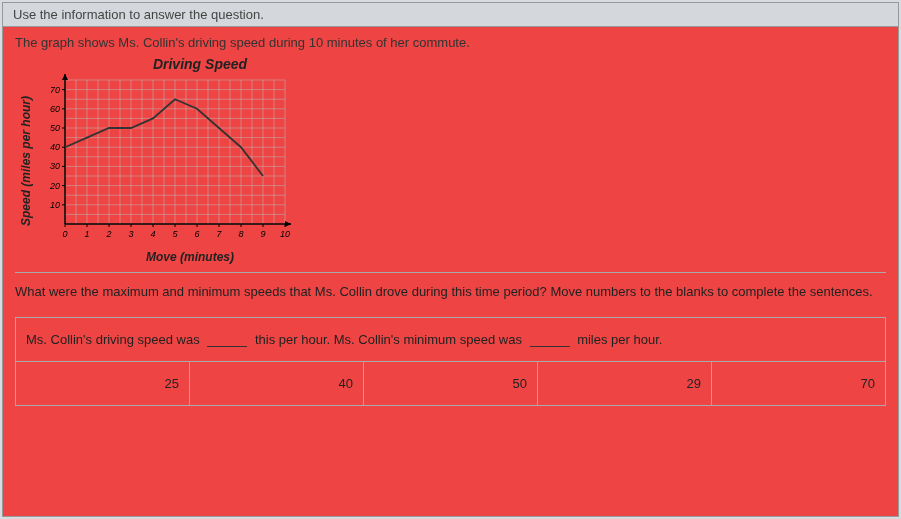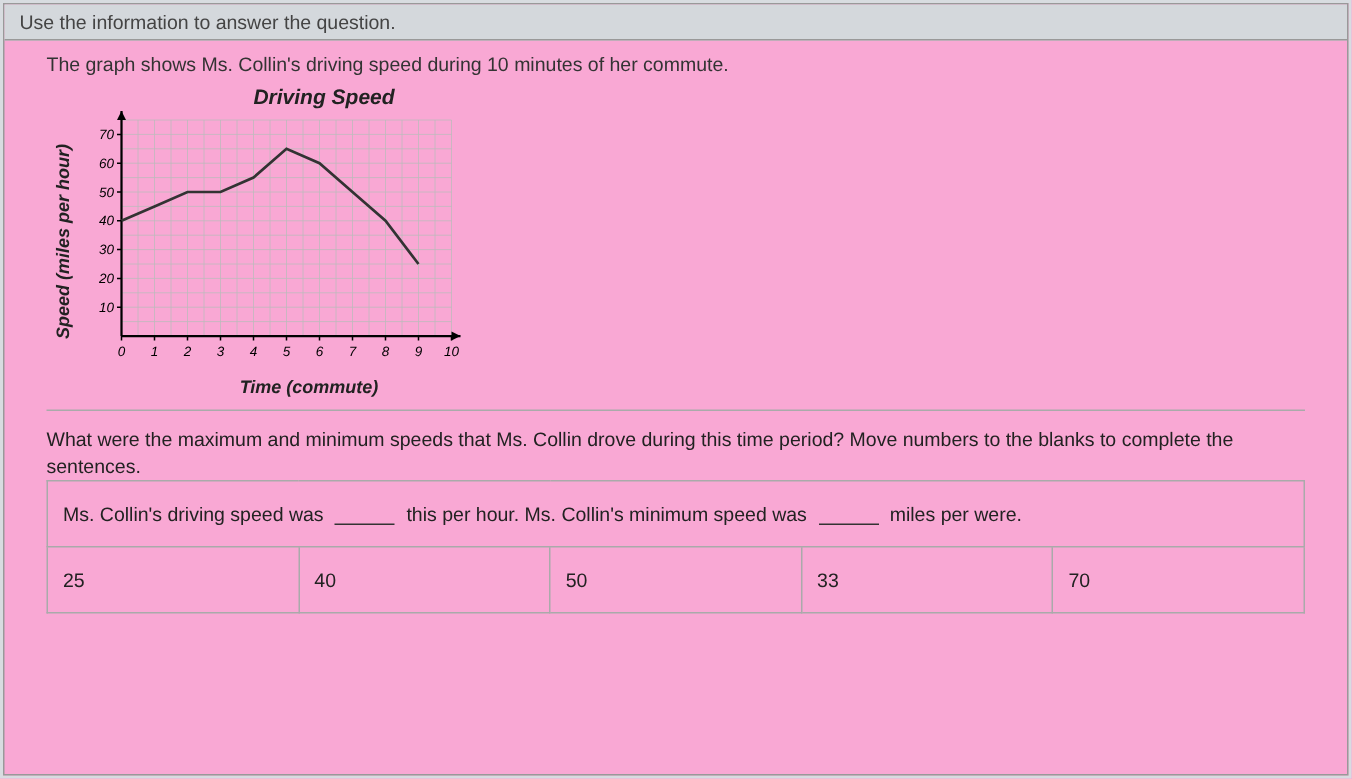--- a/index.html
+++ b/index.html
@@ -5,34 +5,34 @@
     * { box-sizing: border-box; margin: 0; padding: 0; }
     body {
       font-family: Arial, sans-serif;
       background: #d8dce0;
       width: 901px;
       height: 519px;
       overflow: hidden;
       color: #333;
     }
     .container {
-      background: #f9a8d4;
+      background: #ef4444;
       border: 1px solid #999;
       margin: 2px;
       height: calc(100% - 4px);
     }
     .instruction-bar {
       background: #d4d8dc;
       border-bottom: 1px solid #999;
       padding: 4px 10px;
       font-size: 13px;
       color: #444;
     }
     .content {
-      padding: 8px 28px;
+      padding: 8px 12px;
     }
     .intro {
       font-size: 13px;
       color: #333;
       margin-bottom: 6px;
     }
     .chart-area {
       width: 320px;
       position: relative;
       margin-bottom: 8px;
@@ -67,34 +67,34 @@
       margin-left: 30px;
       margin-top: 2px;
     }
     .divider {
       border-top: 1px solid #aaa;
       margin: 4px 0 10px;
     }
     .question {
       font-size: 13px;
       color: #222;
-      margin-bottom: 0;
+      margin-bottom: 16px;
       line-height: 1.4;
     }
     .answer-table {
       width: 100%;
       border-collapse: collapse;
       border: 1px solid #aaa;
     }
     .answer-table td {
       border: 1px solid #aaa;
       padding: 14px 10px;
       font-size: 13px;
       color: #222;
-      text-align: left;
+      text-align: right;
     }
     .answer-table .sentence-row td {
       text-align: left;
     }
     .blank {
       display: inline-block;
       width: 40px;
       border-bottom: 1px solid #333;
       margin: 0 4px;
       min-height: 14px;
@@ -194,41 +194,41 @@
               <line x1="25" y1="54" x2="28" y2="54" stroke="#000"></line>
               <text x="23" y="57" font-size="9" text-anchor="end" fill="#000">50</text>
               <line x1="25" y1="34.8" x2="28" y2="34.8" stroke="#000"></line>
               <text x="23" y="37.8" font-size="9" text-anchor="end" fill="#000">60</text>
               <line x1="25" y1="15.599999999999994" x2="28" y2="15.599999999999994" stroke="#000"></line>
               <text x="23" y="18.599999999999994" font-size="9" text-anchor="end" fill="#000">70</text>
               <path d="M28 73.2 L50 63.60000000000001 L72 54 L94 54 L116 44.400000000000006 L138 25.19999999999999 L160 34.8 L182 54 L204 73.2 L226 102 " stroke="#333" stroke-width="1.8" fill="none"></path>
             </svg>
         </div>
       </div>
-      <div class="x-label">Time (commute)</div>
+      <div class="x-label">Move (minutes)</div>
     </div>
 
     <div class="divider"></div>
 
     <div class="question">What were the maximum and minimum speeds that Ms. Collin drove during this time period? Move numbers to the blanks to complete the sentences.</div>
 
     <table class="answer-table">
       <tbody>
           <tr class="sentence-row">
         <td colspan="5">
           <span>Ms. Collin's driving speed was</span>
           <span class="blank"></span>
           <span>this per hour. Ms. Collin's minimum speed was</span>
           <span class="blank"></span>
-          <span>miles per were.</span>
+          <span>miles per hour.</span>
         </td>
       </tr>
       <tr>
         <td class="drag-item">25</td>
         <td class="drag-item">40</td>
         <td class="drag-item">50</td>
-        <td class="drag-item">33</td>
+        <td class="drag-item">29</td>
         <td class="drag-item">70</td>
       </tr>
     </tbody>
       </table>
   </div>
 </div>
 
 </body></html>

